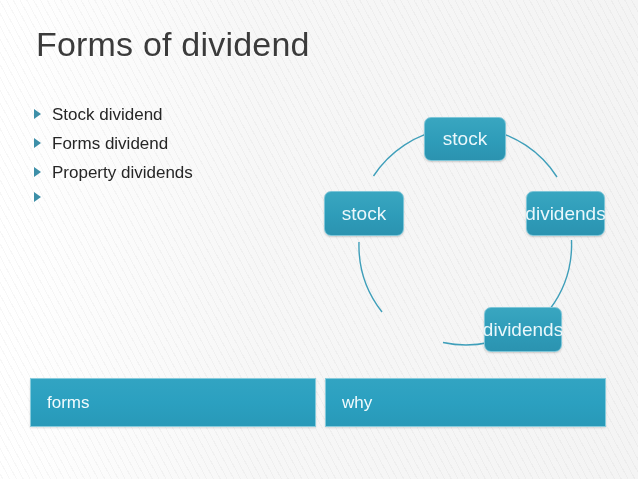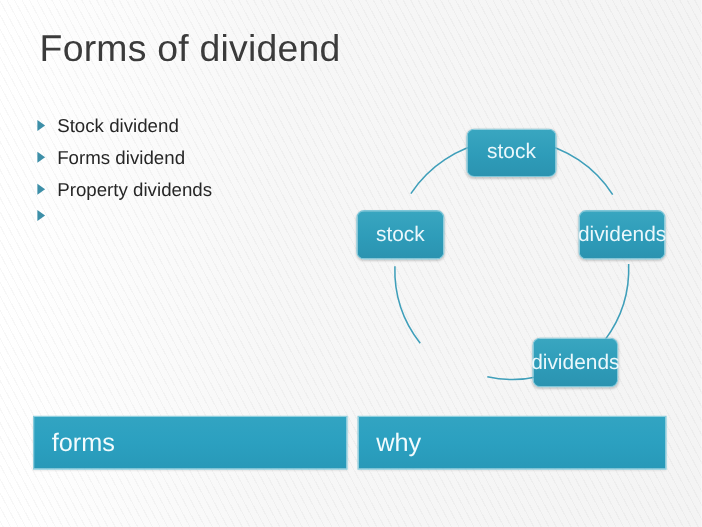--- a/index.html
+++ b/index.html
@@ -110,21 +110,21 @@
     box-sizing: border-box;
   }
 
   
   .bottom-bar {
     position: absolute;
     background: linear-gradient(180deg, #32a4c2 0%, #2ba0c0 50%, #2899b8 100%);
     border: 1px solid #87cbdc;
     box-sizing: border-box;
     color: #f2fbfd;
-    font-size: 23px;
+    font-size: 17px;
     display: flex;
     align-items: center;
     padding-left: 16px;
     box-shadow: 0 1px 2px rgba(0,0,0,0.12);
   }
   #bar-forms { left: 30px;  top: 378px; width: 286px; height: 49px; }
   #bar-why   { left: 325px; top: 378px; width: 281px; height: 49px; text-align: right; }
 </style>
 </head>
 <body>

